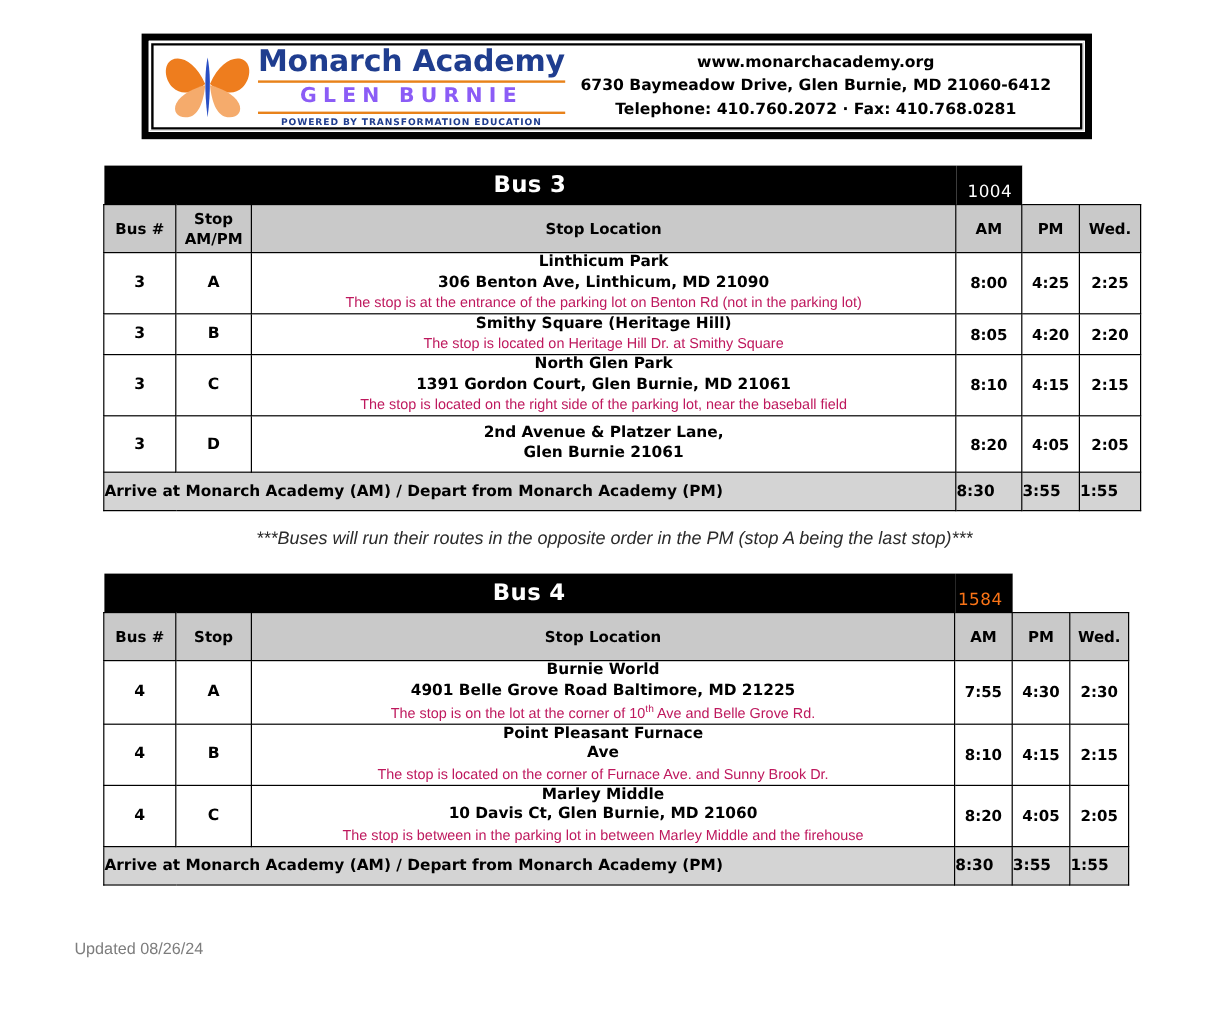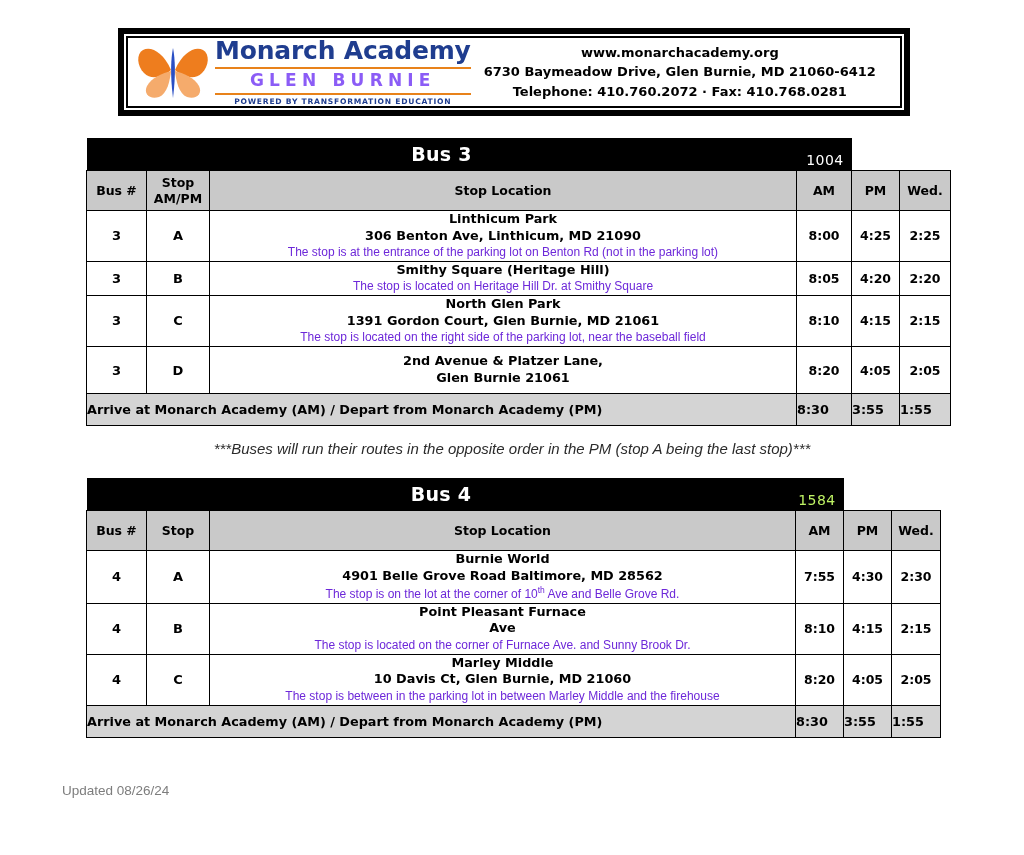--- a/index.html
+++ b/index.html
@@ -102,21 +102,21 @@
     font-size: 19px;
     letter-spacing: 0.3px;
   }
   .banner-code {
     position: absolute;
     right: 8px; bottom: 2px;
     font-family: "DejaVu Sans", sans-serif;
     font-size: 14px;
     letter-spacing: 0.4px;
   }
-  .code-dim { color: #bef264; }
+  .code-dim { color: #f97316; }
   .banner-blank { background: #ffffff; }
 
   .hdr td {
     background: #c9c9c9;
     text-align: center;
     font-family: "DejaVu Sans", sans-serif;
     font-weight: bold;
     font-size: 12.5px;
     line-height: 1.22;
     height: 40px;
@@ -145,21 +145,21 @@
   }
   .loc-addr {
     font-weight: bold;
     font-size: 12.8px;
     font-family: "DejaVu Sans", sans-serif;
   }
   .loc-note {
     font-weight: normal;
     font-size: 12px;
     font-family: "Liberation Sans", sans-serif;
-    color: #6d28d9;
+    color: #be185d;
     margin-top: 1px;
   }
   .loc-note sup { font-size: 8.5px; vertical-align: super; }
 
   .footer-row td {
     background: #d4d4d4;
     text-align: left;
     font-family: "DejaVu Sans", sans-serif;
     font-weight: bold;
     font-size: 12.8px;
@@ -355,21 +355,21 @@
         <td>AM</td>
         <td>PM</td>
         <td>Wed.</td>
       </tr>
 
       <tr class="data">
         <td class="col-bus">4</td>
         <td class="col-stop">A</td>
         <td class="loc">
           <div class="loc-name">Burnie World</div>
-          <div class="loc-addr">4901 Belle Grove Road Baltimore, MD 28562</div>
+          <div class="loc-addr">4901 Belle Grove Road Baltimore, MD 21225</div>
           <div class="loc-note"><span>The stop is on the lot at the corner of 10</span><sup>th</sup><span> Ave and Belle Grove Rd.</span></div>
         </td>
         <td class="col-time">7:55</td>
         <td class="col-time">4:30</td>
         <td class="col-time">2:30</td>
       </tr>
 
       <tr class="data">
         <td class="col-bus">4</td>
         <td class="col-stop">B</td>

